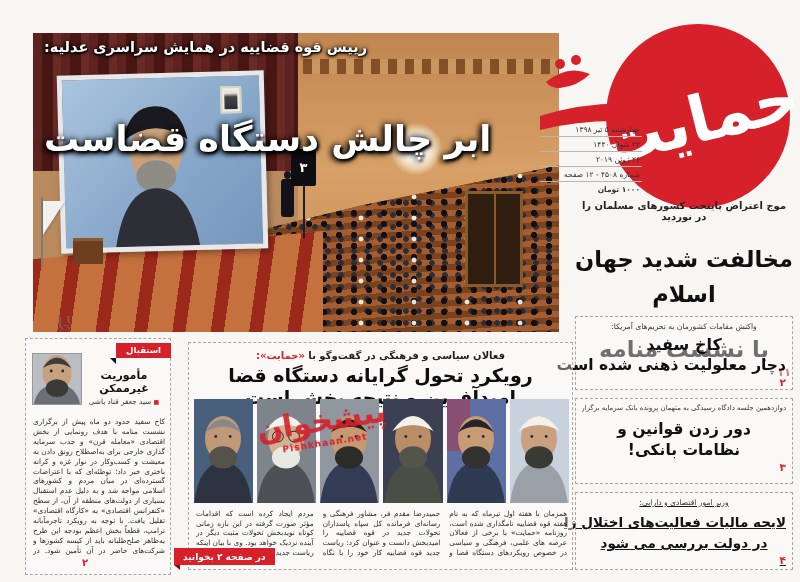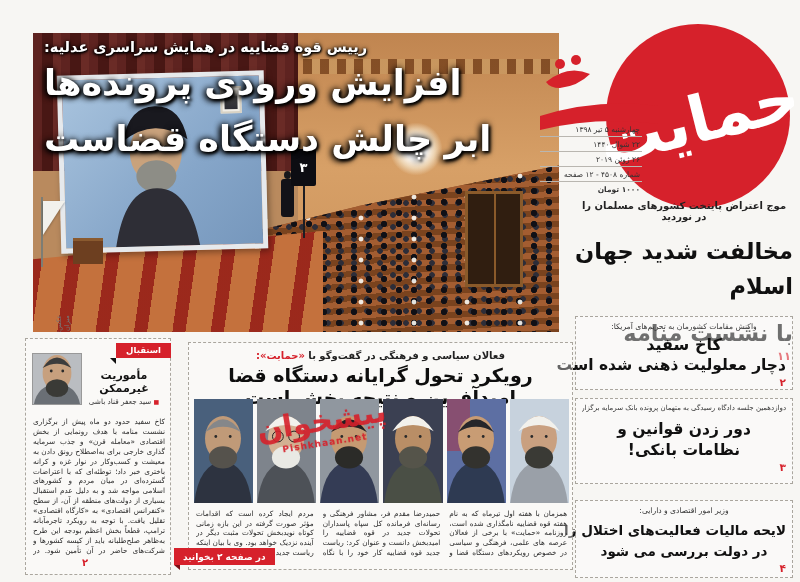--- a/index.html
+++ b/index.html
@@ -117,21 +117,21 @@
   .dates { position:absolute; left:2px; top:108px; width:102px; direction:rtl; }
   .date-line {
     font-size:7.5px; color:#333; text-align:right; padding:2.5px 2px;
     border-bottom:1px solid #b9b6b0; white-space:nowrap;
   }
   .date-line:last-child { border-bottom:none; font-weight:bold; }
 
   
   .right-col { position:absolute; left:575px; top:200px; width:218px; }
   .rc-kicker { font-size:10px; font-weight:bold; text-align:center; color:#222; }
-  .rc-headline { font-size:22.5px; font-weight:bold; color:#101010; line-height:35px; margin-top:12px; letter-spacing:-.4px;}
+  .rc-headline { font-size:22.5px; font-weight:bold; text-align:center; color:#101010; line-height:35px; margin-top:20px; letter-spacing:-.4px;}
   .page-ref { color:#d6212b; font-weight:bold; font-size:11.5px; }
   .rc-ref { position:relative; right:2px; top:-2px; }
   .dash-box {
     position:absolute; left:0; width:218px;
     border:1px dashed #aaa69e; background:rgba(255,255,255,.4);
     padding:5px 6px 3px 6px; text-align:center;
   }
   .box-kicker { font-size:7.6px; color:#333; white-space:nowrap; overflow:hidden; }
   .box-headline { font-size:15.5px; font-weight:bold; color:#111; line-height:21px; margin-top:3px; letter-spacing:-.3px; white-space:nowrap;}
   .box-ref { display:block; text-align:right; font-size:10.5px; margin-top:1px; line-height:10px;}
@@ -217,21 +217,20 @@
   <div class="flare"></div>
   <div class="door"></div>
   <div class="stand-man">
     <div class="head"></div>
       <div class="torso"></div>
   </div>
   <div class="speaker">۳</div>
   <div class="speaker-pole"></div>
 
   <div class="photo-kicker">رییس قوه قضاییه در همایش سراسری عدلیه:</div>
-  <div class="photo-headline hl1">افزایش ورودی پرونده‌ها</div>
   <div class="photo-headline hl2">ابر چالش دستگاه قضاست</div>
   <div class="photo-credit">عکس: میزان</div>
 </div>
 
 <div class="masthead">
   <svg class="logo-svg" width="256" height="200" viewBox="0 0 256 200">
     <circle cx="160" cy="96" r="92" fill="#d6212b"></circle>
 
     <path d="M8 62 Q30 44 52 54 Q40 66 22 68 Q12 68 8 62 Z" fill="#d6212b"></path>
     <circle cx="22" cy="44" r="5" fill="#d6212b"></circle>
@@ -262,21 +261,21 @@
     <span class="page-ref box-ref">۲</span>
   </div>
 
   <div class="dash-box" style="top:198px; height:86px;">
     <div class="box-kicker" style="font-size:7px;">دوازدهمین جلسه دادگاه رسیدگی به متهمان پرونده بانک سرمایه برگزار شد</div>
     <div class="box-headline" style="margin-top:7px;">دور زدن قوانین و</div>
     <div class="box-headline" style="margin-top:0;">نظامات بانکی!</div>
     <span class="page-ref box-ref">۳</span>
   </div>
 
-  <div class="dash-box" style="top:300px; height:78px;">
+  <div class="dash-box" style="top:292px; height:78px;text-decoration:underline;">
     <div class="box-kicker">وزیر امور اقتصادی و دارایی:</div>
     <div class="box-headline" style="font-size:13.5px; margin-top:5px;">لایحه مالیات فعالیت‌های اختلال زا</div>
     <div class="box-headline" style="font-size:13.5px; margin-top:0;">در دولت بررسی می شود</div>
     <span class="page-ref box-ref">۴</span>
   </div>
 </div>
 
 <div class="mid-box">
   <div class="mid-kicker">
     <span>فعالان سیاسی و فرهنگی در گفت‌وگو با </span><span class="brand">«حمایت»:</span>

